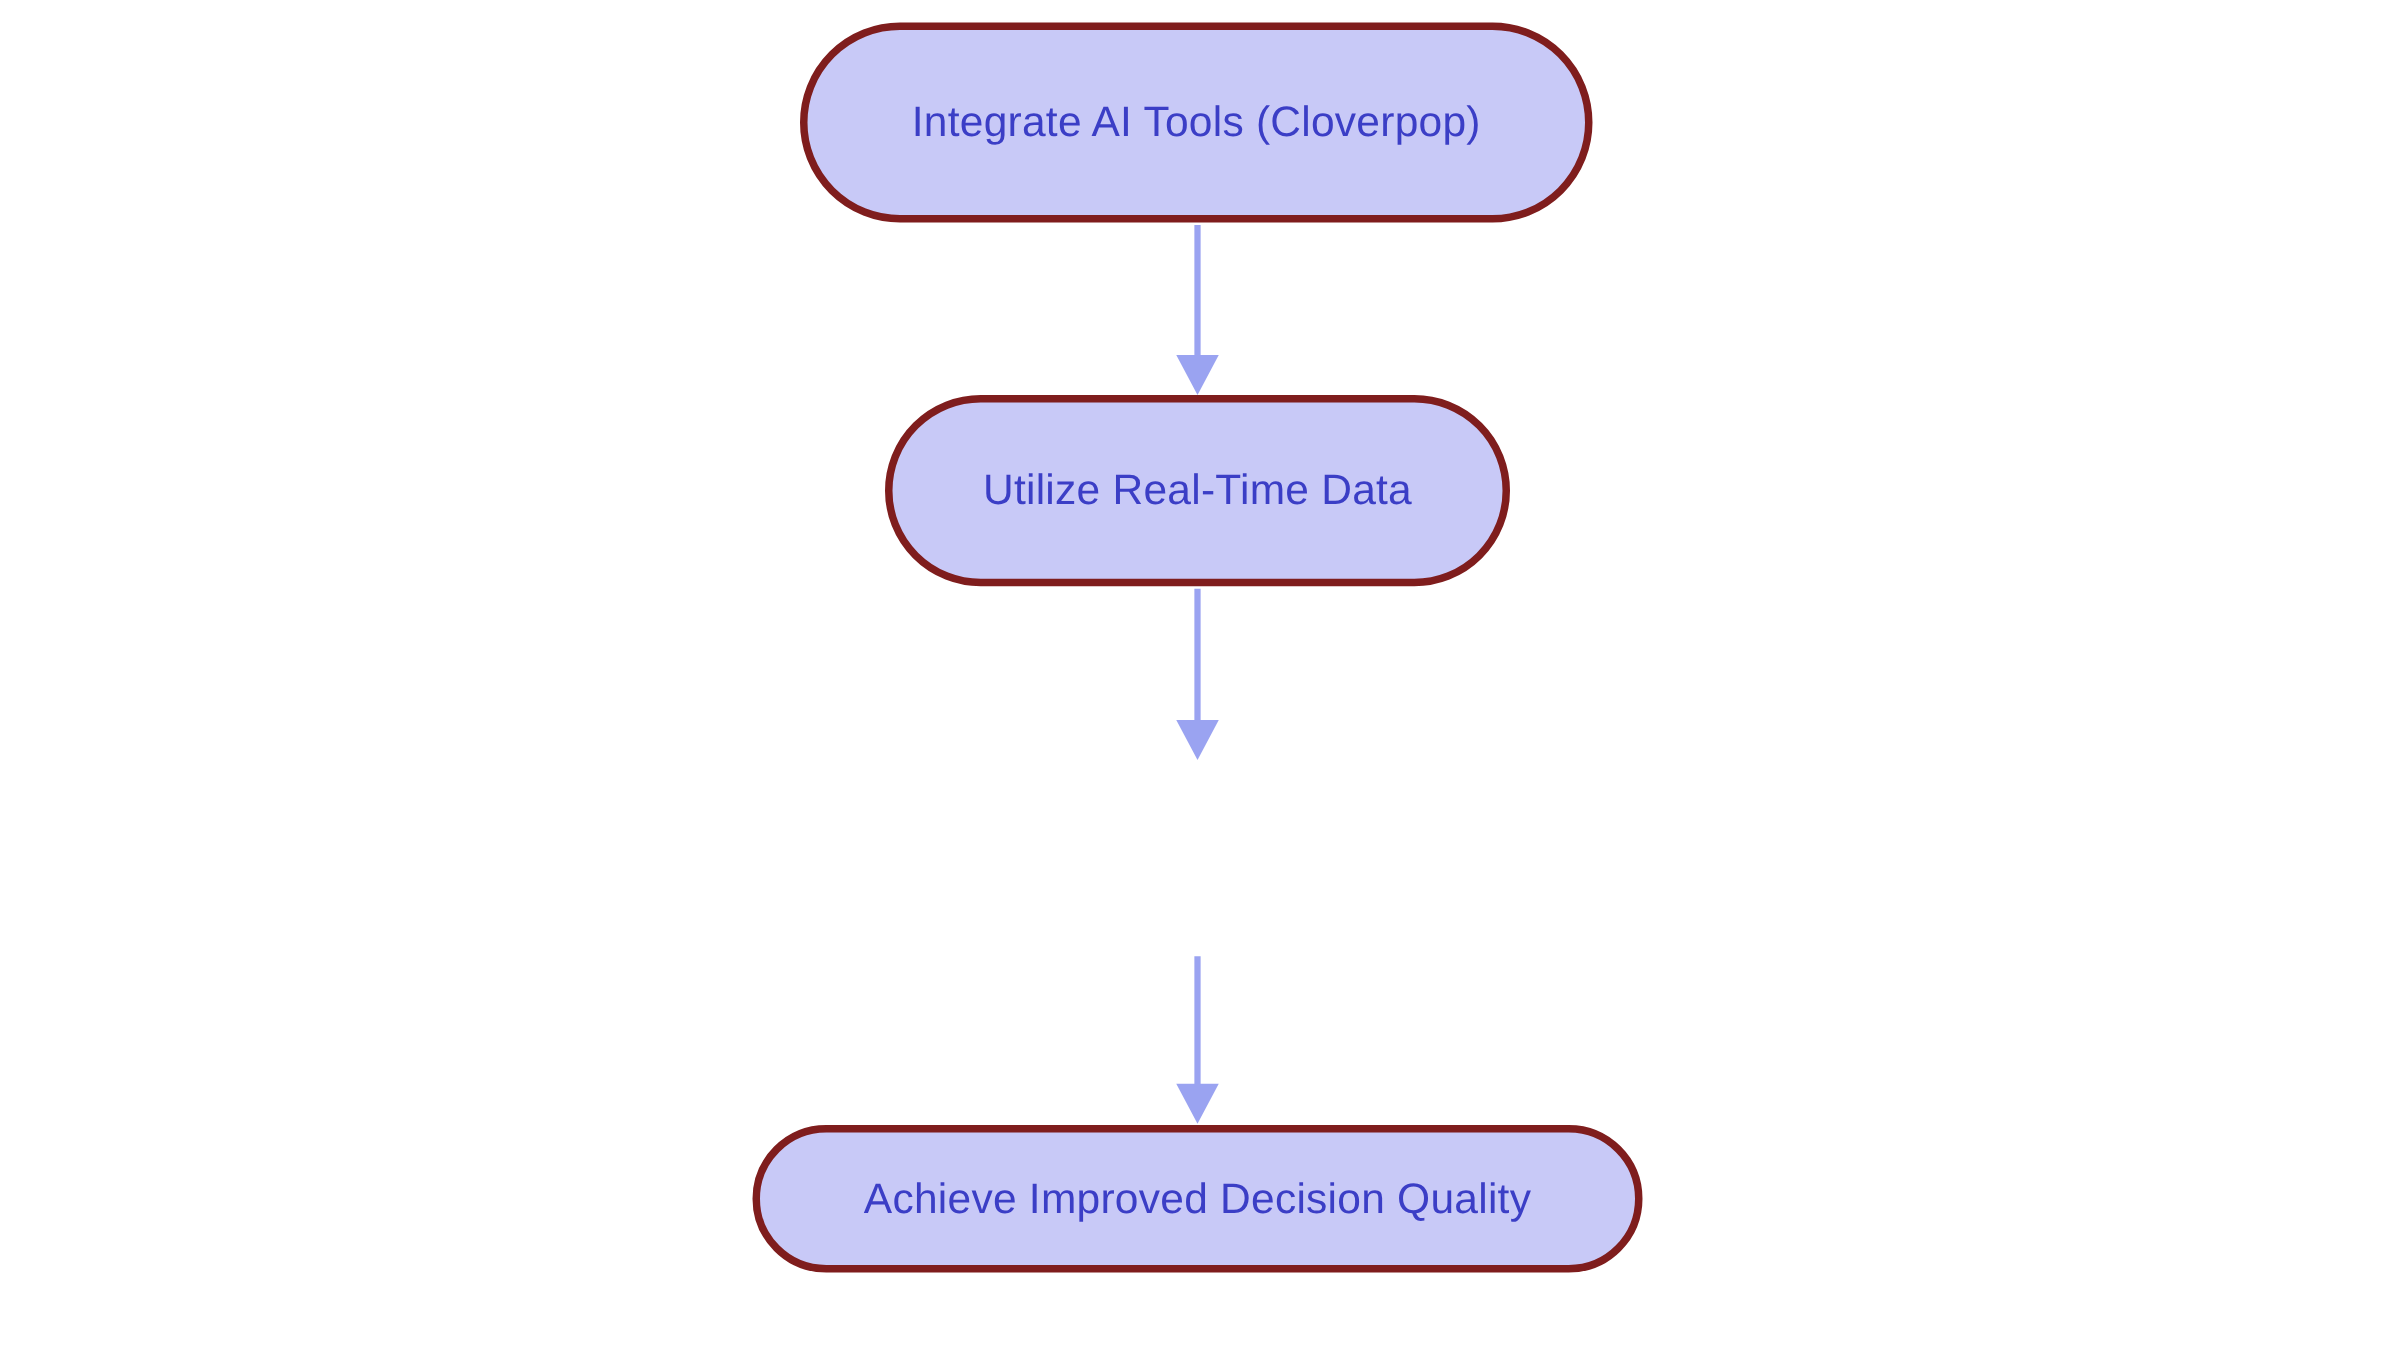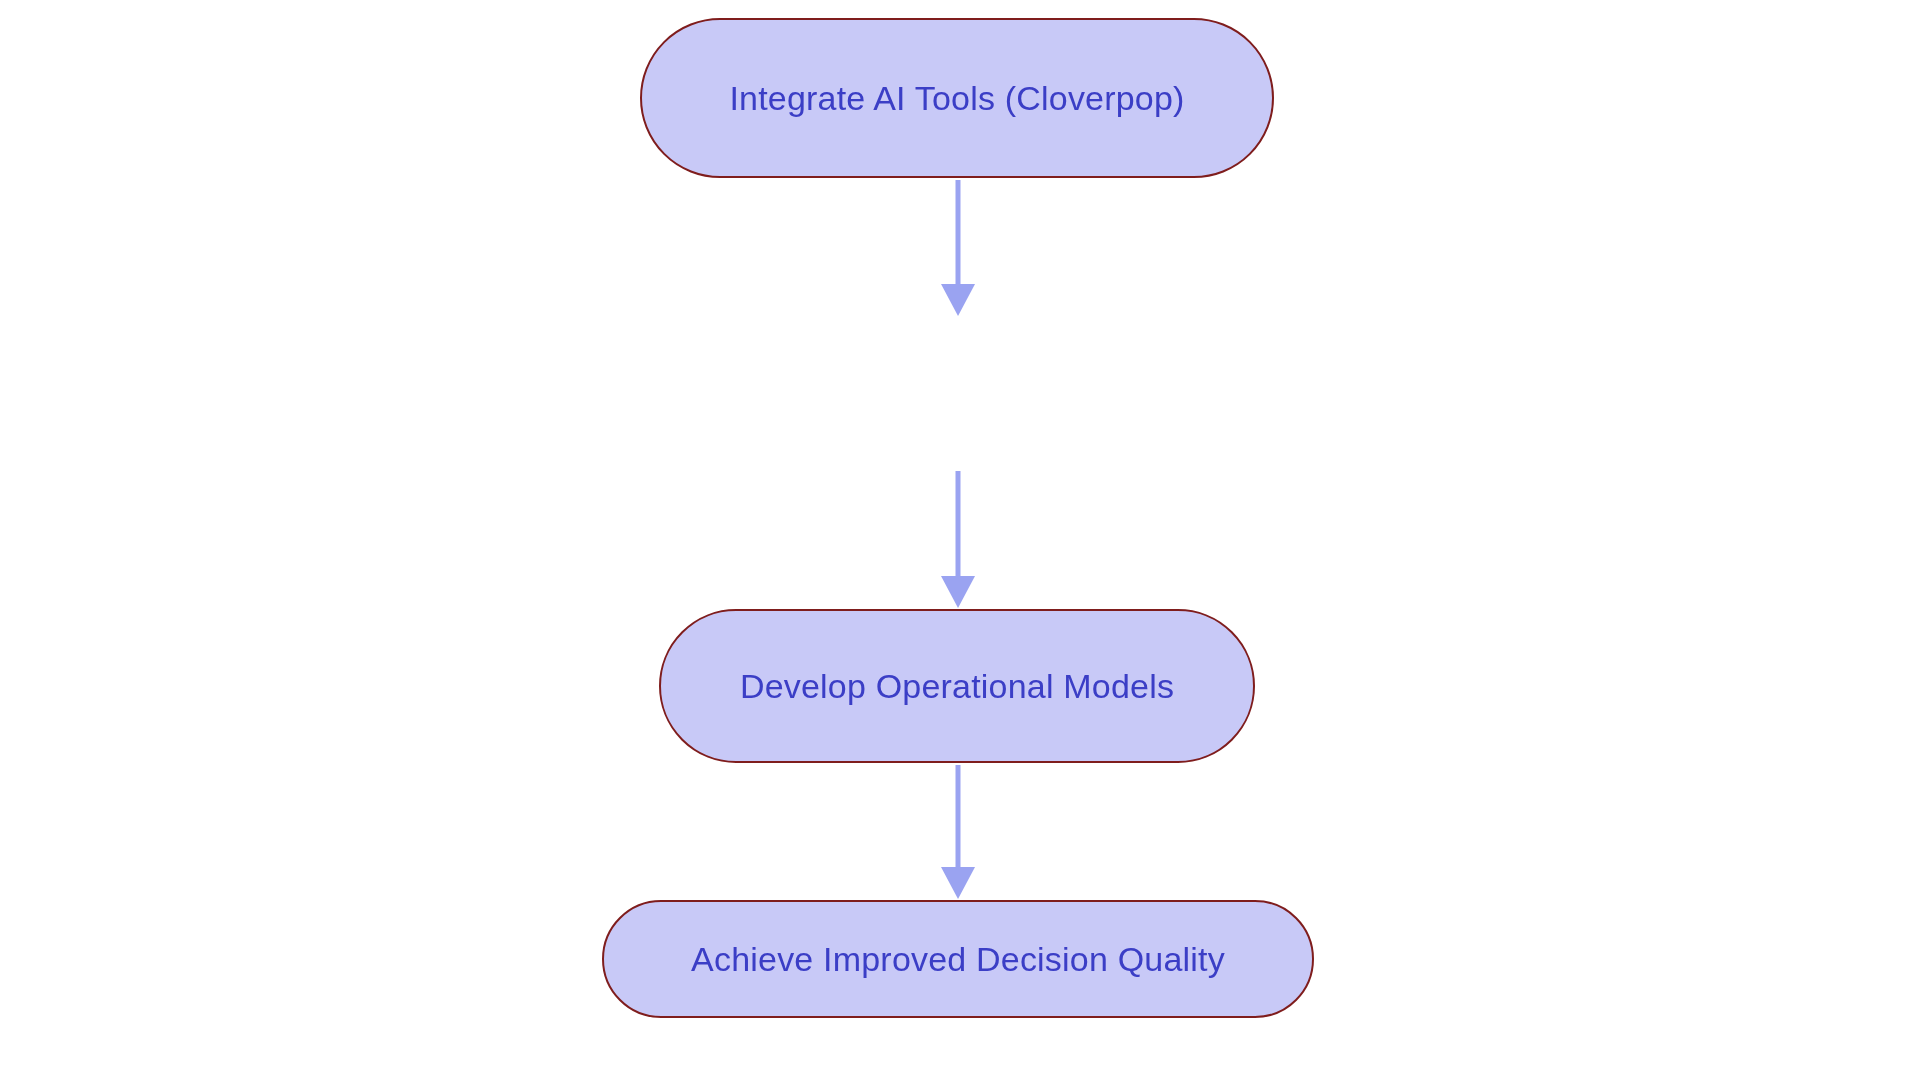--- a/index.html
+++ b/index.html
@@ -15,21 +15,21 @@
     overflow: hidden;
   }
   .canvas {
     position: absolute;
     inset: 0;
   }
   .flow-node {
     position: absolute;
     box-sizing: border-box;
     background: #c8c9f7;
-    border: 2px solid #7f1d1d;
+    border: 6px solid #7f1d1d;
     border-radius: 82px;
     display: flex;
     align-items: center;
     justify-content: center;
     color: #3b3ec6;
     font-size: 34px;
     letter-spacing: 0.2px;
     text-align: center;
     white-space: nowrap;
   }
@@ -56,22 +56,22 @@
     <g>
       <line x1="958" y1="765" x2="958" y2="869" stroke="#9aa3f1" stroke-width="5"></line>
       <polygon points="941,867 975,867 958,899" fill="#9aa3f1"></polygon>
     </g>
   </svg>
 
   <div class="flow-node" style="left:640px; top:18px; width:634px; height:160px;">
     <span>Integrate AI Tools (Cloverpop)</span>
   </div>
 
+  <div class="flow-node" style="left:708px; top:316px; width:500px; height:153px; border-radius:77px;">
+    <span>Utilize Real-Time Data</span>
+  </div>
 
-  <div class="flow-node" style="left:659px; top:609px; width:596px; height:154px; border-radius:77px;">
-    <span>Develop Operational Models</span>
-  </div>
 
   <div class="flow-node" style="left:602px; top:900px; width:712px; height:118px; border-radius:78px;">
     <span>Achieve Improved Decision Quality</span>
   </div>
 
 </div>
 
 </body></html>

